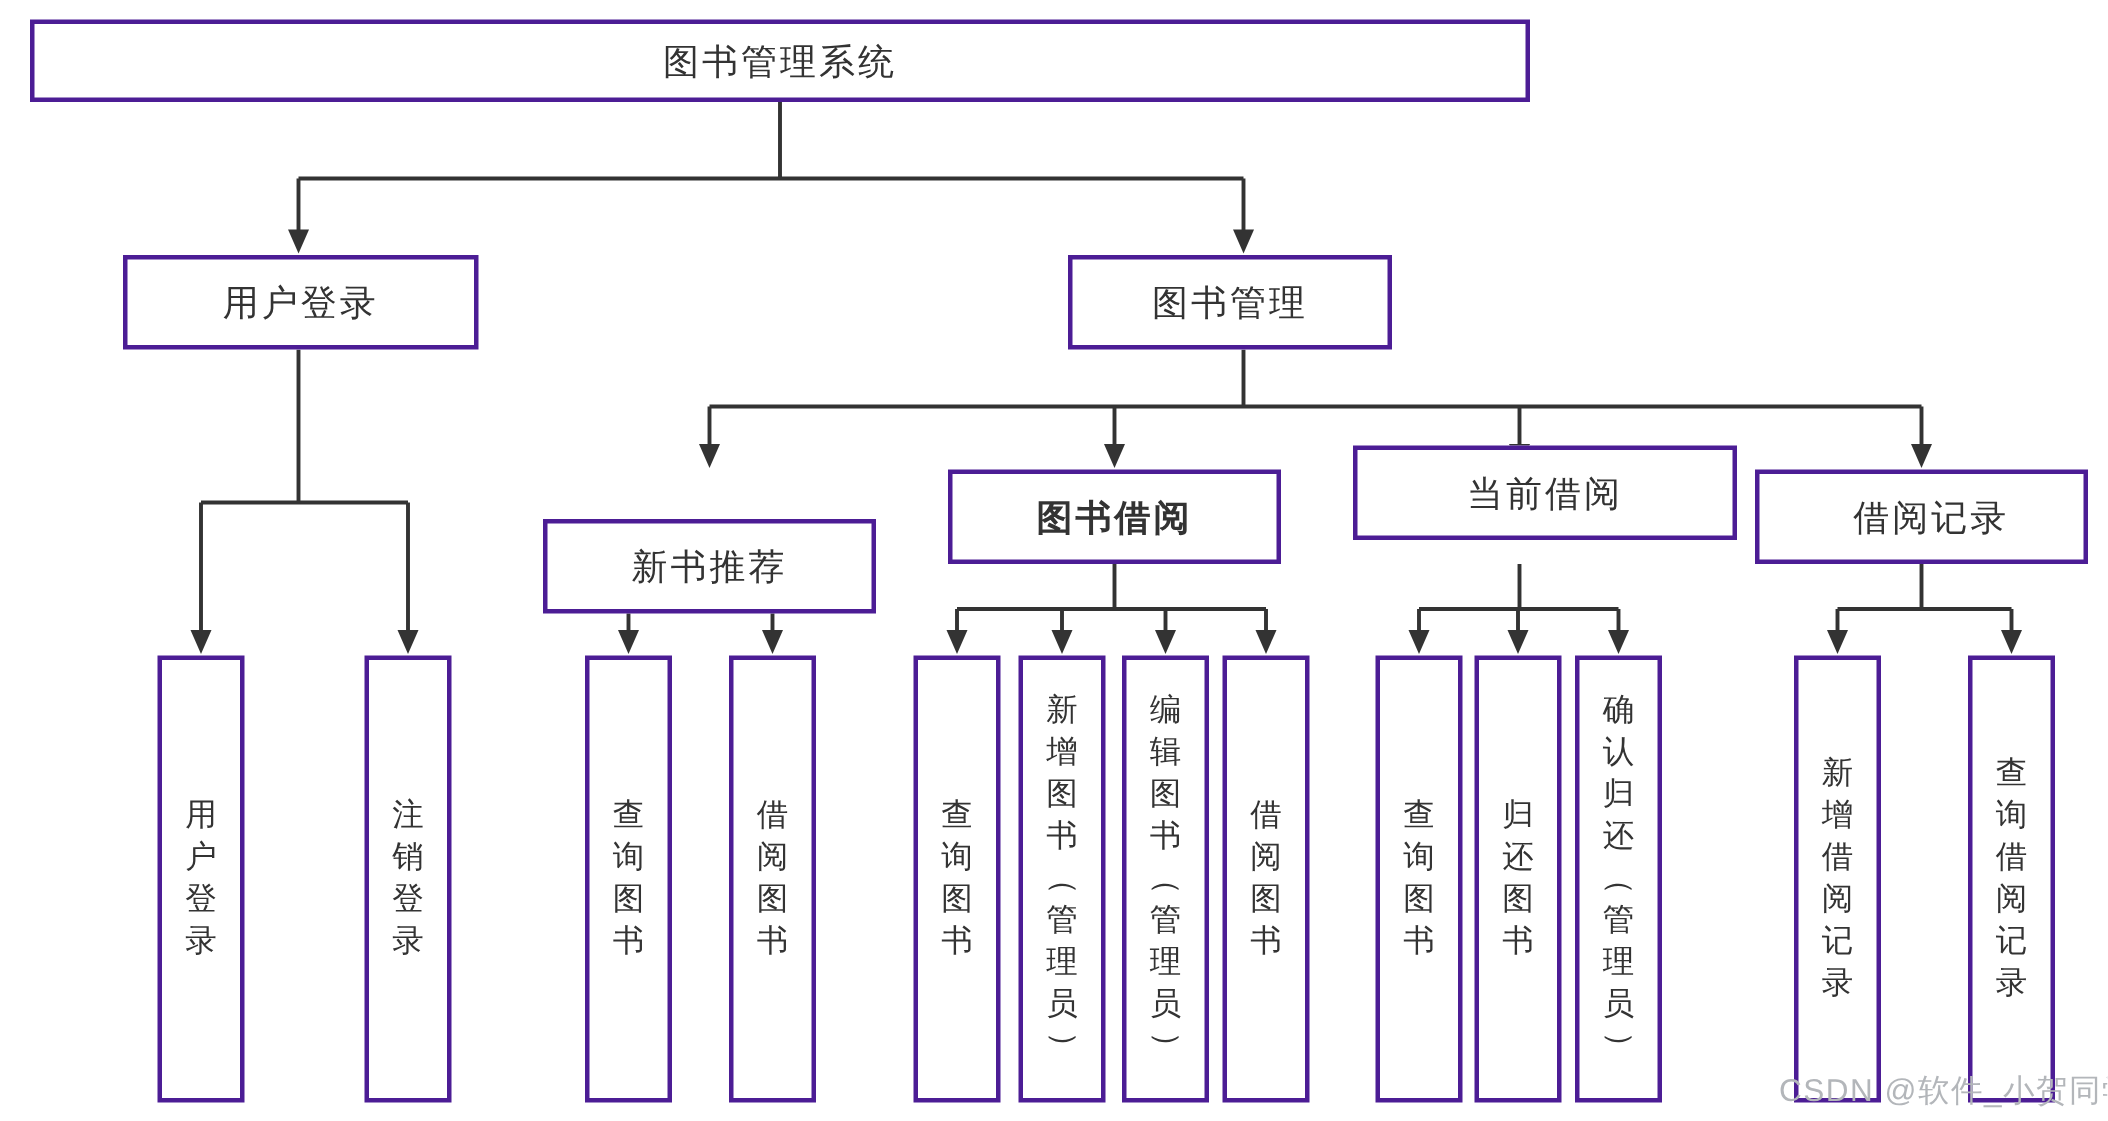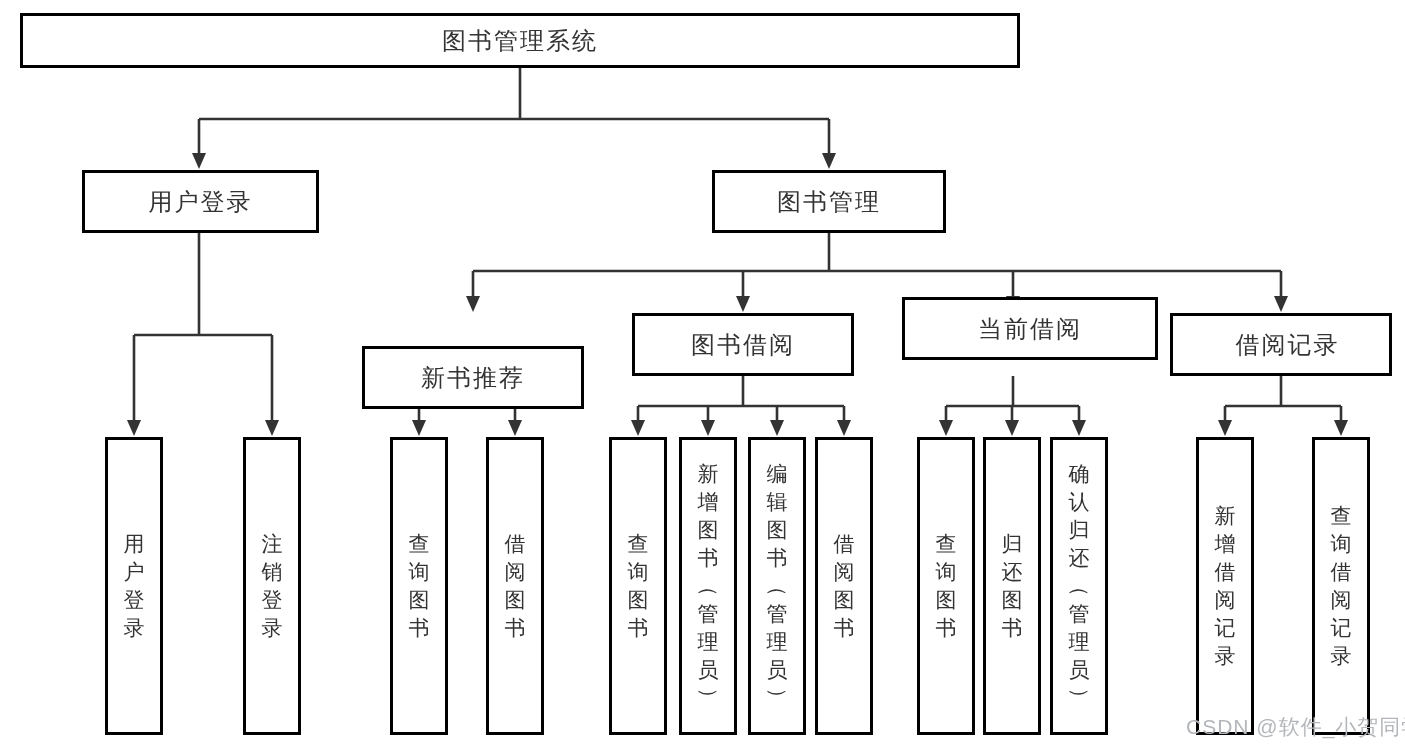--- a/index.html
+++ b/index.html
@@ -11,21 +11,21 @@
     overflow: hidden;
     font-family: "Liberation Sans", "DejaVu Sans", sans-serif;
   }
   svg.wires { position: absolute; left: 0; top: 0; width: 1405px; height: 747px; }
   svg.wires path { stroke: #333333; stroke-width: 2.6; fill: none; }
   svg.wires polygon { fill: #333333; stroke: none; }
 
   .box {
     position: absolute;
     background: #ffffff;
-    border: 3px solid #000000;
+    border: 3px solid #4c1d95;
     box-sizing: border-box;
     display: flex;
     align-items: center;
     justify-content: center;
   }
   .box.h span {
     font-size: 24px;
     letter-spacing: 2px;
     color: #333333;
     white-space: nowrap;
@@ -92,28 +92,28 @@
       </g>
   </svg>
 
   <div class="box h" style="left:20px; top:13px; width:1000px; height:55px;">
     <span>图书管理系统</span>
   </div>
 
   <div class="box h" style="left:82px; top:170px; width:237px; height:63px;">
     <span>用户登录</span>
   </div>
-  <div class="box h" style="left:712px; top:170px; width:234px; height:63px;">
+  <div class="box h" style="left:712px; top:170px; width:216px; height:63px;">
     <span>图书管理</span>
   </div>
 
   <div class="box h" style="left:362px; top:313px; width:222px; height:63px;margin-top:33px;">
     <span>新书推荐</span>
   </div>
-  <div class="box h" style="left:632px; top:313px; width:222px; height:63px;">
+  <div class="box h" style="left:632px; top:313px; width:222px; height:63px;font-weight:bold;">
     <span>图书借阅</span>
   </div>
   <div class="box h" style="left:902px; top:297px; width:256px; height:63px;text-align:center;">
     <span>当前借阅</span>
   </div>
   <div class="box h" style="left:1170px; top:313px; width:222px; height:63px;padding-left:13px;">
     <span>借阅记录</span>
   </div>
 
   <div class="box v" style="left:105px; top:437px; width:58px; height:298px;">

